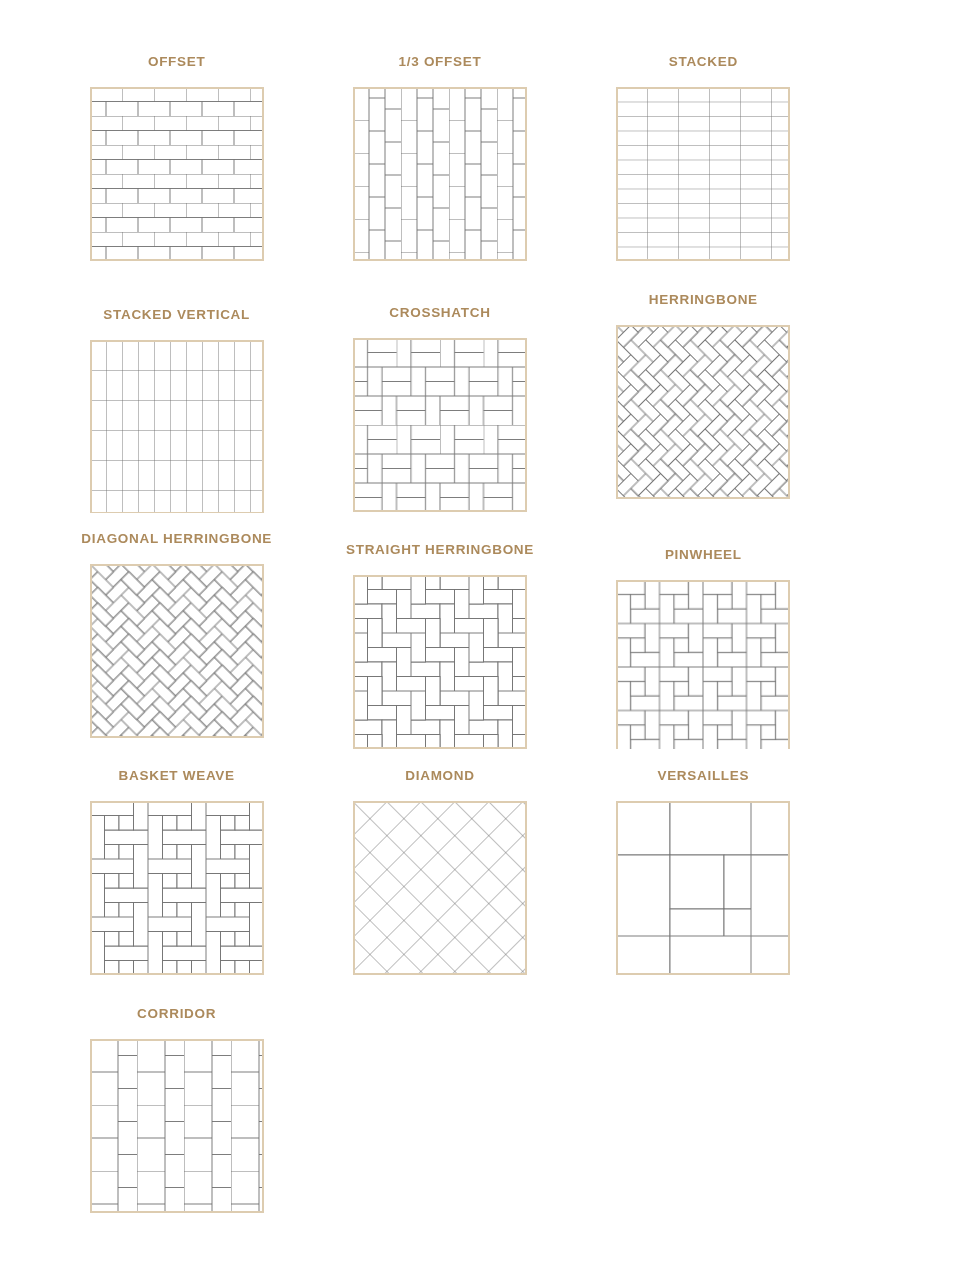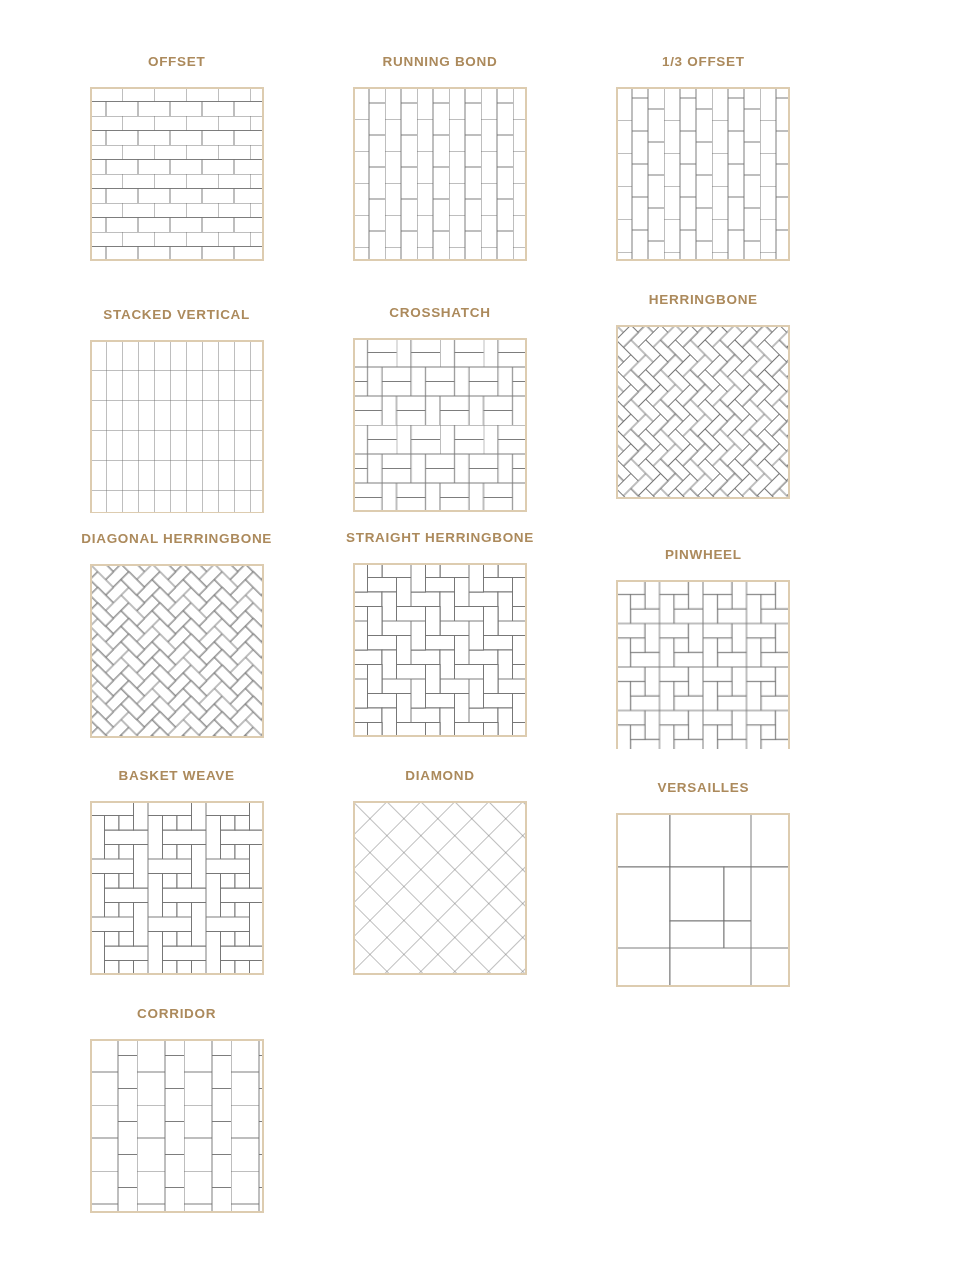--- a/index.html
+++ b/index.html
@@ -48,48 +48,48 @@
             <pattern id="pat0" patternUnits="userSpaceOnUse" width="32" height="29">
               <path d="M0 0H32 M0 14.5H32 M0 0V14.5 M16 14.5V29" fill="none" stroke="#6f6f6f" stroke-width="1" stroke-opacity="0.9"></path>
             </pattern>
           </defs>
           <rect x="0" y="0" width="174" height="174" fill="#ffffff"></rect>
           <rect x="0" y="0" width="174" height="174" fill="url(#pat0)"></rect>
           <rect x="1" y="1" width="172" height="172" fill="none" stroke="#ddccb0" stroke-width="2"></rect>
         </svg>
     </figure>
 
-    <figure class="card" style="margin:0">
-      <div class="pattern-title">RUNNING BOND</div>
-      <svg class="swatch" width="174" height="174">
-          <defs>
-            <pattern id="pat1" patternUnits="userSpaceOnUse" width="32" height="32">
-              <path d="M0 0V32 M16 0V32 M0 0H16 M16 16H32" fill="none" stroke="#6f6f6f" stroke-width="1" stroke-opacity="0.9"></path>
-            </pattern>
-          </defs>
-          <rect x="0" y="0" width="174" height="174" fill="#ffffff"></rect>
-          <rect x="0" y="0" width="174" height="174" fill="url(#pat1)"></rect>
-          <rect x="1" y="1" width="172" height="172" fill="none" stroke="#ddccb0" stroke-width="2"></rect>
-        </svg>
-    </figure>
 
     <figure class="card" style="margin:0">
       <div class="pattern-title">1/3 OFFSET</div>
       <svg class="swatch" width="174" height="174">
           <defs>
             <pattern id="pat2" patternUnits="userSpaceOnUse" width="48" height="33">
               <path d="M0 0V33 M16 0V33 M32 0V33 M0 0H16 M16 11H32 M32 22H48" fill="none" stroke="#6f6f6f" stroke-width="1" stroke-opacity="0.9"></path>
             </pattern>
           </defs>
           <rect x="0" y="0" width="174" height="174" fill="#ffffff"></rect>
           <rect x="0" y="0" width="174" height="174" fill="url(#pat2)"></rect>
           <rect x="1" y="1" width="172" height="172" fill="none" stroke="#ddccb0" stroke-width="2"></rect>
         </svg>
     </figure>
 
+    <figure class="card" style="margin:0">
+      <div class="pattern-title">STACKED</div>
+      <svg class="swatch" width="174" height="174">
+          <defs>
+            <pattern id="pat3" patternUnits="userSpaceOnUse" width="31" height="14.5">
+              <path d="M0 0H31 M0 0V14.5" fill="none" stroke="#6f6f6f" stroke-width="1" stroke-opacity="0.9"></path>
+            </pattern>
+          </defs>
+          <rect x="0" y="0" width="174" height="174" fill="#ffffff"></rect>
+          <rect x="0" y="0" width="174" height="174" fill="url(#pat3)"></rect>
+          <rect x="1" y="1" width="172" height="172" fill="none" stroke="#ddccb0" stroke-width="2"></rect>
+        </svg>
+    </figure>
 
     <figure class="card" style="margin:15px">
       <div class="pattern-title">STACKED VERTICAL</div>
       <svg class="swatch" width="174" height="174">
           <defs>
             <pattern id="pat4" patternUnits="userSpaceOnUse" width="16" height="30">
               <path d="M0 0H16 M0 0V30" fill="none" stroke="#6f6f6f" stroke-width="1" stroke-opacity="0.9"></path>
             </pattern>
           </defs>
           <rect x="0" y="0" width="174" height="174" fill="#ffffff"></rect>
@@ -151,21 +151,21 @@
               <rect x="11" y="33" width="11" height="22" fill="#ffffff" stroke="#6f6f6f" stroke-width="1" stroke-opacity="0.9"></rect>
               <rect x="11" y="-11" width="11" height="22" fill="#ffffff" stroke="#6f6f6f" stroke-width="1" stroke-opacity="0.9"></rect>
             </pattern>
           </defs>
           <rect x="0" y="0" width="174" height="174" fill="#ffffff"></rect>
           <rect x="0" y="0" width="174" height="174" fill="url(#pat7)"></rect>
           <rect x="1" y="1" width="172" height="172" fill="none" stroke="#ddccb0" stroke-width="2"></rect>
         </svg>
     </figure>
 
-    <figure class="card" style="margin:0">
+    <figure class="card" style="margin:12px">
       <div class="pattern-title">STRAIGHT HERRINGBONE</div>
       <svg class="swatch" width="174" height="174">
           <defs>
             <pattern id="pat8" patternUnits="userSpaceOnUse" width="58" height="58">
               <rect x="29" y="0" width="29" height="14.5" fill="#ffffff" stroke="#6f6f6f" stroke-width="1" stroke-opacity="0.9"></rect>
               <rect x="14.5" y="14.5" width="29" height="14.5" fill="#ffffff" stroke="#6f6f6f" stroke-width="1" stroke-opacity="0.9"></rect>
               <rect x="0" y="29" width="29" height="14.5" fill="#ffffff" stroke="#6f6f6f" stroke-width="1" stroke-opacity="0.9"></rect>
               <rect x="43.5" y="43.5" width="29" height="14.5" fill="#ffffff" stroke="#6f6f6f" stroke-width="1" stroke-opacity="0.9"></rect>
               <rect x="-14.5" y="43.5" width="29" height="14.5" fill="#ffffff" stroke="#6f6f6f" stroke-width="1" stroke-opacity="0.9"></rect>
               <rect x="0" y="0" width="14.5" height="29" fill="#ffffff" stroke="#6f6f6f" stroke-width="1" stroke-opacity="0.9"></rect>
@@ -229,21 +229,21 @@
             <pattern id="pat12" patternUnits="userSpaceOnUse" width="24" height="24" patternTransform="rotate(45)">
               <path d="M0 0H24 M0 0V24" fill="none" stroke="#6f6f6f" stroke-width="1" stroke-opacity="0.9"></path>
             </pattern>
           </defs>
           <rect x="0" y="0" width="174" height="174" fill="#ffffff"></rect>
           <rect x="0" y="0" width="174" height="174" fill="url(#pat12)"></rect>
           <rect x="1" y="1" width="172" height="172" fill="none" stroke="#ddccb0" stroke-width="2"></rect>
         </svg>
     </figure>
 
-    <figure class="card" style="margin:12px">
+    <figure class="card" style="margin:0">
       <div class="pattern-title">VERSAILLES</div>
       <svg class="swatch" width="174" height="174">
           <defs>
             <pattern id="pat13" patternUnits="userSpaceOnUse" width="135" height="135">
               <rect x="0" y="0" width="54" height="54" fill="#ffffff" stroke="#6f6f6f" stroke-width="1" stroke-opacity="0.9"></rect>
               <rect x="54" y="0" width="81" height="54" fill="#ffffff" stroke="#6f6f6f" stroke-width="1" stroke-opacity="0.9"></rect>
               <rect x="0" y="54" width="54" height="81" fill="#ffffff" stroke="#6f6f6f" stroke-width="1" stroke-opacity="0.9"></rect>
               <rect x="54" y="54" width="54" height="54" fill="#ffffff" stroke="#6f6f6f" stroke-width="1" stroke-opacity="0.9"></rect>
               <rect x="108" y="54" width="27" height="54" fill="#ffffff" stroke="#6f6f6f" stroke-width="1" stroke-opacity="0.9"></rect>
               <rect x="54" y="108" width="54" height="27" fill="#ffffff" stroke="#6f6f6f" stroke-width="1" stroke-opacity="0.9"></rect>

